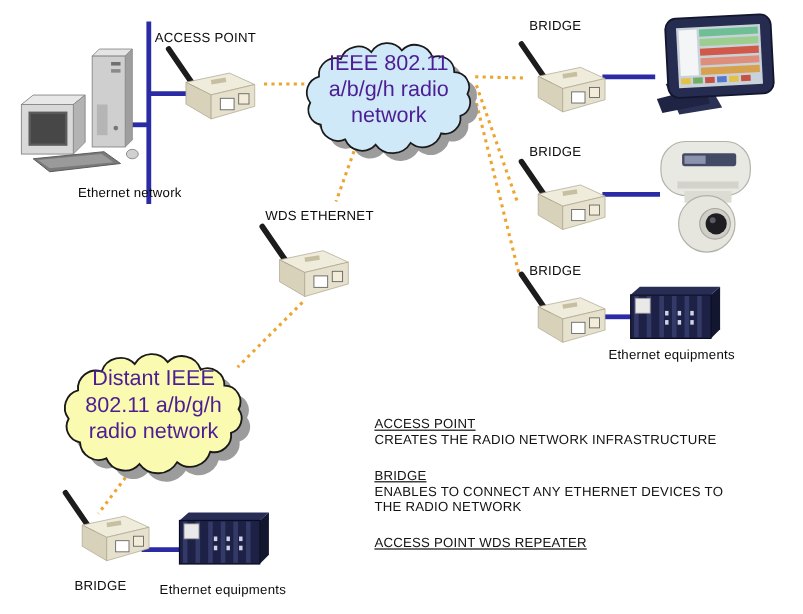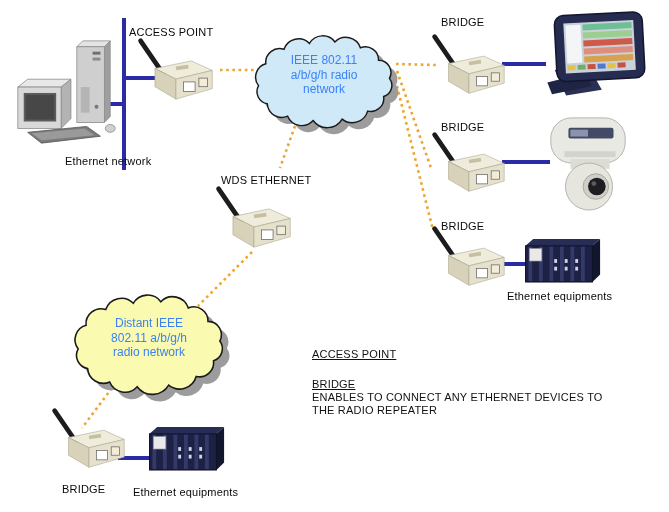--- a/index.html
+++ b/index.html
@@ -5,21 +5,21 @@
   html,body { margin:0; padding:0; background:#ffffff; }
   .stage {
     position:relative; width:669px; height:512px; background:#ffffff;
     font-family:"Liberation Sans", sans-serif; overflow:hidden; color:#111;
   }
   svg.overlay { position:absolute; left:0; top:0; width:669px; height:512px; z-index:1; }
   .cloud { position:absolute; z-index:2; }
   .cloud svg { position:absolute; left:0; top:0; width:100%; height:100%; }
   .cloud-text {
     position:absolute; inset:0 0 14px 0; display:flex; align-items:center; justify-content:center;
-    text-align:center; font-size:12px; line-height:1.22; white-space:pre-line; z-index:3; color:#3b82f6;
+    text-align:center; font-size:18px; line-height:1.22; white-space:pre-line; z-index:3; color:#4c1d95;
   }
   .dev, .equip { position:absolute; z-index:3; }
   .lbl {
     position:absolute; z-index:4; font-size:11px; letter-spacing:.2px;
     white-space:nowrap; color:#0a0a0a;
   }
   .legend { position:absolute; left:312px; top:348px; width:316px; z-index:4; }
   .legend-entry { margin-bottom:17px; }
   .legend-title { font-size:11px; line-height:13px; text-decoration:underline; letter-spacing:.2px; }
   .legend-desc { font-size:11px; line-height:13px; white-space:pre-line; letter-spacing:.2px; }
@@ -133,21 +133,21 @@
   <div class="cloud" style="left:244px; top:22px; width:160px; height:120px;">
     <svg viewBox="0 0 220 150">
       <use href="#cloud-shape" transform="translate(9,9)" style="fill:var(--cloud-shadow,#9c9c9c)"></use>
       <use href="#cloud-shape" style="fill:var(--cloud-main-fill,#cfe9f8); stroke:#1a1a1a; stroke-width:2"></use>
     </svg>
     <div class="cloud-text">IEEE 802.11
 a/b/g/h radio
 network</div>
   </div>
 
-  <div class="cloud" style="left:52px; top:286px; width:194px; height:118px;">
+  <div class="cloud" style="left:31px; top:286px; width:194px; height:118px;">
     <svg viewBox="0 0 220 150">
       <use href="#cloud-shape" transform="translate(9,9)" style="fill:var(--cloud-shadow,#9c9c9c)"></use>
       <use href="#cloud-shape" style="fill:var(--cloud-distant-fill,#fafab0); stroke:#1a1a1a; stroke-width:2"></use>
     </svg>
     <div class="cloud-text">Distant IEEE
 802.11 a/b/g/h
 radio network</div>
   </div>
 
   <svg class="dev" style="left:132px; top:36px;" width="86" height="67" viewBox="0 0 90 70">
@@ -191,23 +191,25 @@
   <div class="lbl" style="left:441px; top:16px;">BRIDGE</div>
   <div class="lbl" style="left:441px; top:121px;">BRIDGE</div>
   <div class="lbl" style="left:441px; top:220px;">BRIDGE</div>
   <div class="lbl" style="left:62px; top:483px;">BRIDGE</div>
   <div class="lbl" style="left:507px; top:290px;">Ethernet equipments</div>
   <div class="lbl" style="left:133px; top:486px;">Ethernet equipments</div>
 
   <div class="legend">
     <div class="legend-entry">
       <div class="legend-title">ACCESS POINT</div>
+      <div class="legend-desc">CREATES THE RADIO NETWORK INFRASTRUCTURE</div>
     </div>
     <div class="legend-entry">
       <div class="legend-title">BRIDGE</div>
       <div class="legend-desc">ENABLES TO CONNECT ANY ETHERNET DEVICES TO
-THE RADIO REPEATER</div>
+THE RADIO NETWORK</div>
     </div>
     <div class="legend-entry">
+      <div class="legend-title">ACCESS POINT WDS REPEATER</div>
     </div>
   </div>
 
 </div>
 
 </body></html>

